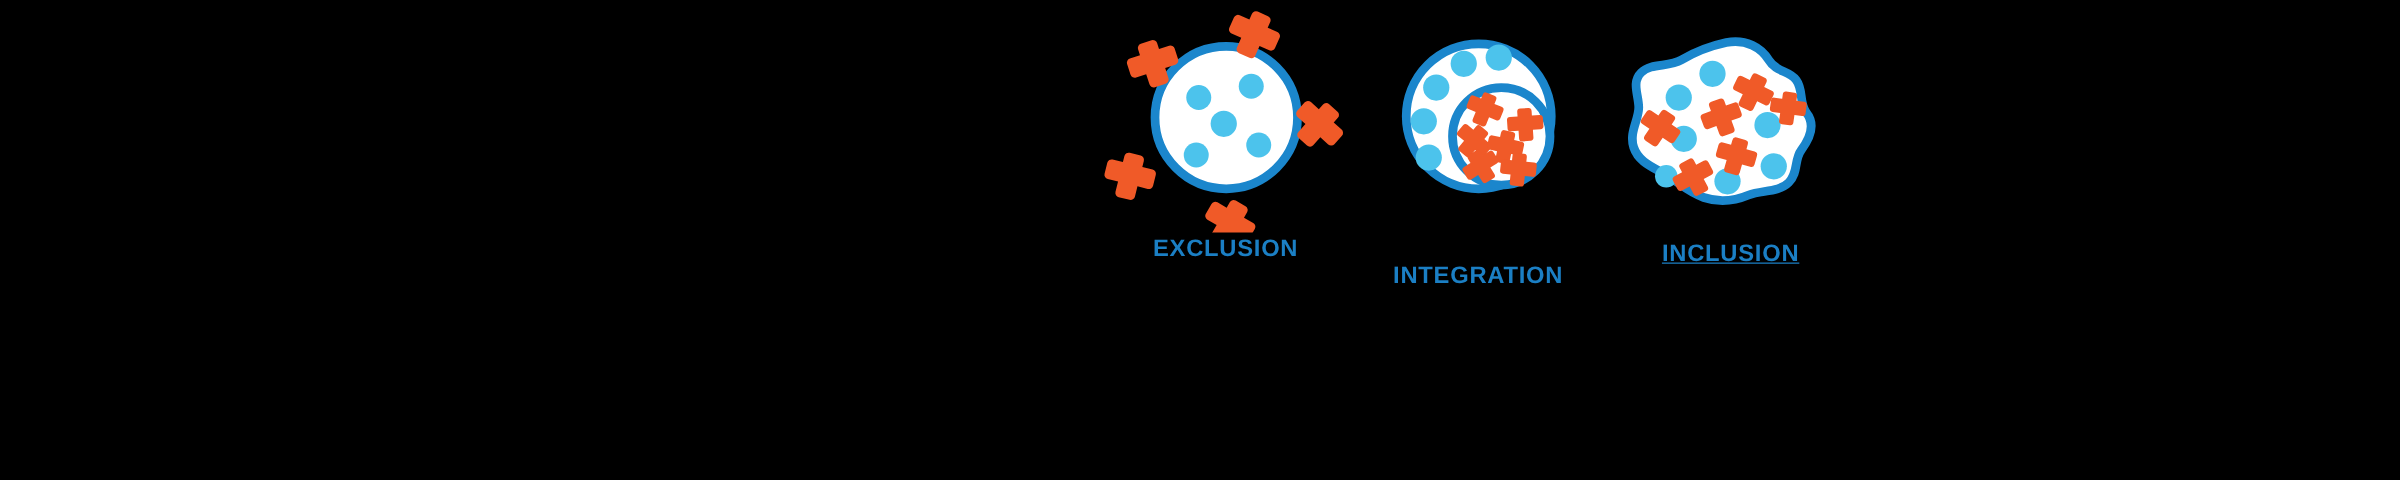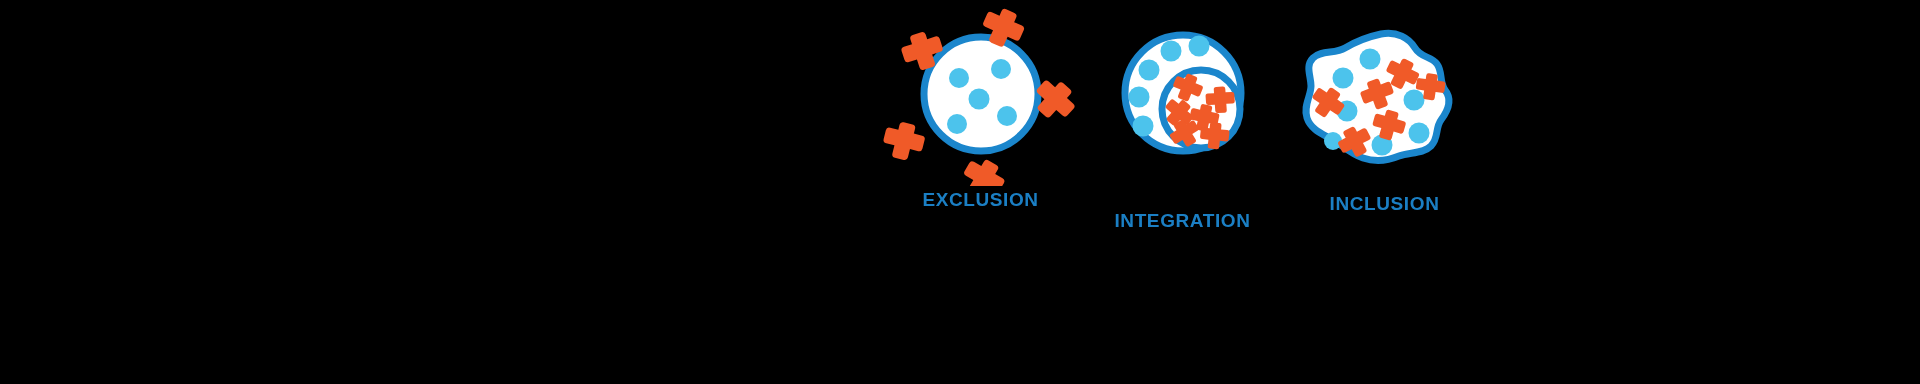--- a/index.html
+++ b/index.html
@@ -63,21 +63,21 @@
     white-space: nowrap;
     text-align: center;
     line-height: 1;
   }
   .exclusion .icon-wrap   { margin-top: 6px; }
   .integration .icon-wrap { margin-top: 18px; }
   .inclusion .icon-wrap   { margin-top: 20px; }
 
   .exclusion .concept-label   { margin-top: 4px; }
   .integration .concept-label { margin-top: -8px; }
-  .inclusion .concept-label   { margin-top: -6px; }
+  .inclusion .concept-label   { margin-top: -6px; text-decoration: underline; }
 </style>
 </head>
 <body>
 
 <div id="stage">
 
   <div class="diagram-row">
 
     <div class="concept exclusion">
       <div class="icon-wrap">

